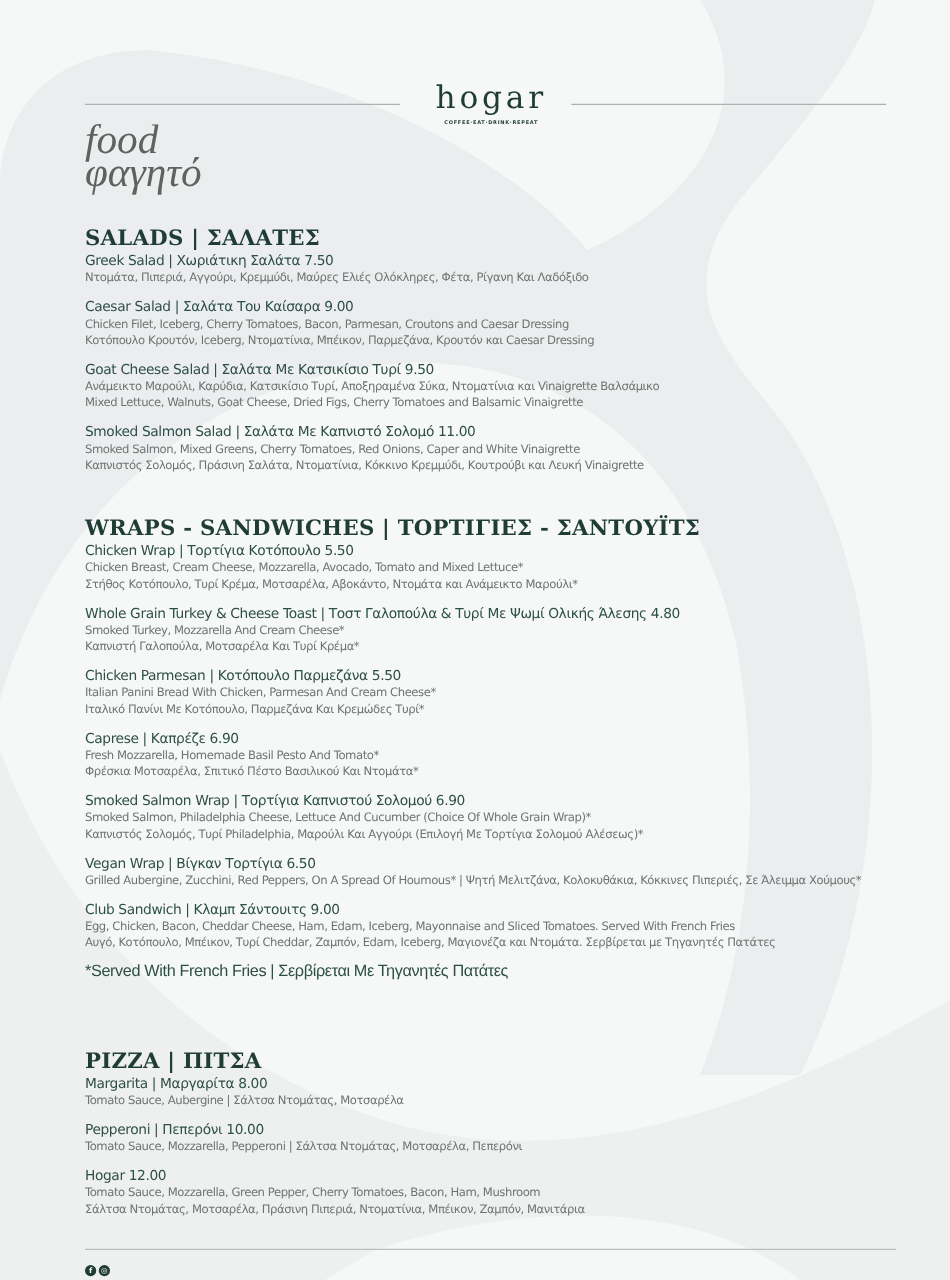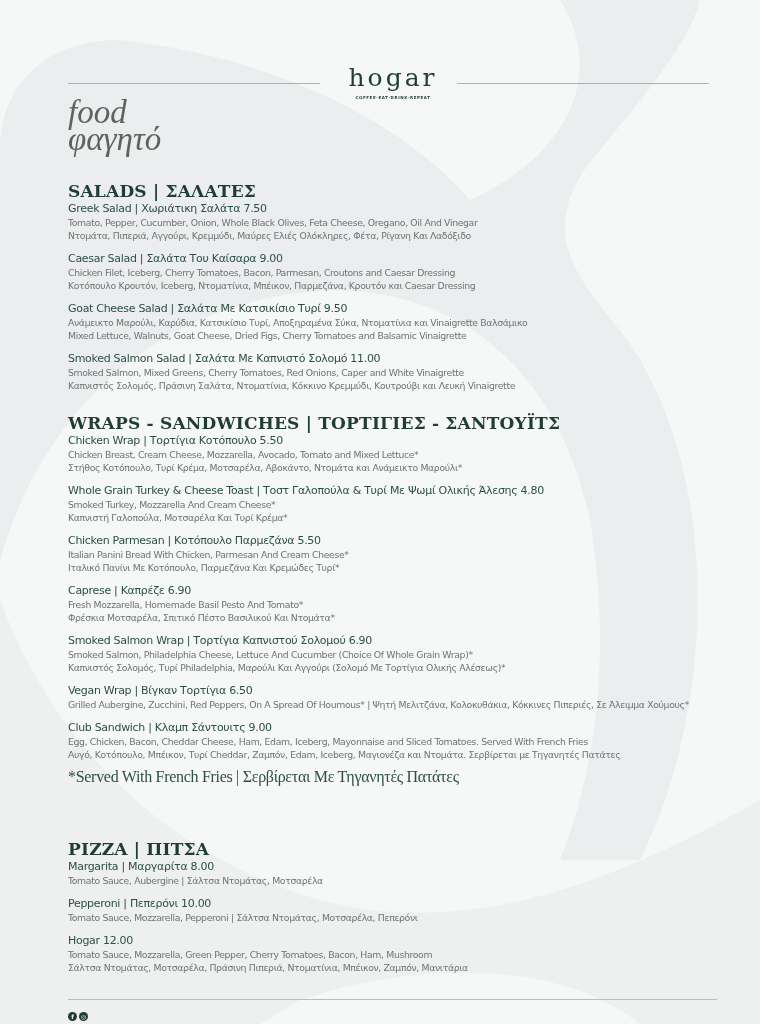--- a/index.html
+++ b/index.html
@@ -34,21 +34,21 @@
     .item { margin-bottom: 9px; }
     .item-name {
       font-family: "DejaVu Sans", sans-serif; font-size: 11px; color: #2c5046;
       line-height: 15px; letter-spacing: -0.3px;
     }
     .item-desc {
       font-family: "DejaVu Sans", sans-serif; font-size: 9.3px; color: #707372;
       line-height: 13px; letter-spacing: -0.35px; white-space: nowrap;
     }
     .note {
-      font-family: Liberation Serif, serif; font-size: 16px; color: #2c5046;
+      font-family: Liberation Sans, sans-serif; font-size: 13px; color: #2c5046;
       letter-spacing: -0.3px; margin-top: 6px; line-height: 14px;
     }
 
     .footer-line { position: absolute; left: 55px; top: 962px; width: 649px; height: 1px; background: #b8bebc; }
     .footer { position: absolute; left: 55px; top: 975px; }
     .social { display: flex; gap: 2px; margin-bottom: 2px; }
     .social-icon {
       width: 9px; height: 9px; border-radius: 50%; background: #1f3d35; color: #f6f7f7;
       font-family: "DejaVu Sans", sans-serif; font-size: 6px; font-weight: bold;
       display: flex; align-items: center; justify-content: center; line-height: 1;
@@ -75,21 +75,20 @@
     <div class="title-en">food</div>
     <div class="title-gr">φαγητό</div>
   </div>
 
   <div class="content">
 
     <div class="section" style="height:222px;">
       <div class="section-title">SALADS | ΣΑΛΑΤΕΣ</div>
       <div class="item">
         <div class="item-name">Greek Salad | Χωριάτικη Σαλάτα 7.50</div>
-        <div class="item-desc">Tomato, Pepper, Cucumber, Onion, Whole Black Olives, Feta Cheese, Oregano, Oil And Vinegar</div>
         <div class="item-desc">Ντομάτα, Πιπεριά, Αγγούρι, Κρεμμύδι, Μαύρες Ελιές Ολόκληρες, Φέτα, Ρίγανη Και Λαδόξιδο</div>
       </div>
       <div class="item">
         <div class="item-name">Caesar Salad | Σαλάτα Του Καίσαρα 9.00</div>
         <div class="item-desc">Chicken Filet, Iceberg, Cherry Tomatoes, Bacon, Parmesan, Croutons and Caesar Dressing</div>
         <div class="item-desc">Κοτόπουλο Κρουτόν, Iceberg, Ντοματίνια, Μπέικον, Παρμεζάνα, Κρουτόν και Caesar Dressing</div>
       </div>
       <div class="item">
         <div class="item-name">Goat Cheese Salad | Σαλάτα Με Κατσικίσιο Τυρί 9.50</div>
         <div class="item-desc">Ανάμεικτο Μαρούλι, Καρύδια, Κατσικίσιο Τυρί, Αποξηραμένα Σύκα, Ντοματίνια και Vinaigrette Βαλσάμικο</div>
@@ -120,21 +119,21 @@
         <div class="item-desc">Ιταλικό Πανίνι Με Κοτόπουλο, Παρμεζάνα Και Κρεμώδες Τυρί*</div>
       </div>
       <div class="item">
         <div class="item-name">Caprese | Καπρέζε 6.90</div>
         <div class="item-desc">Fresh Mozzarella, Homemade Basil Pesto And Tomato*</div>
         <div class="item-desc">Φρέσκια Μοτσαρέλα, Σπιτικό Πέστο Βασιλικού Και Ντομάτα*</div>
       </div>
       <div class="item">
         <div class="item-name">Smoked Salmon Wrap | Τορτίγια Καπνιστού Σολομού 6.90</div>
         <div class="item-desc">Smoked Salmon, Philadelphia Cheese, Lettuce And Cucumber (Choice Of Whole Grain Wrap)*</div>
-        <div class="item-desc">Καπνιστός Σολομός, Τυρί Philadelphia, Μαρούλι Και Αγγούρι (Σολομό Με Τορτίγια Ολικής Αλέσεως)*</div>
+        <div class="item-desc">Καπνιστός Σολομός, Τυρί Philadelphia, Μαρούλι Και Αγγούρι (Επιλογή Με Τορτίγια Σολομού Αλέσεως)*</div>
       </div>
       <div class="item">
         <div class="item-name">Vegan Wrap | Βίγκαν Τορτίγια 6.50</div>
         <div class="item-desc">Grilled Aubergine, Zucchini, Red Peppers, On A Spread Of Houmous* | Ψητή Μελιτζάνα, Κολοκυθάκια, Κόκκινες Πιπεριές, Σε Άλειμμα Χούμους*</div>
       </div>
       <div class="item">
         <div class="item-name">Club Sandwich | Κλαμπ Σάντουιτς 9.00</div>
         <div class="item-desc">Egg, Chicken, Bacon, Cheddar Cheese, Ham, Edam, Iceberg, Mayonnaise and Sliced Tomatoes. Served With French Fries</div>
         <div class="item-desc">Αυγό, Κοτόπουλο, Μπέικον, Τυρί Cheddar, Ζαμπόν, Edam, Iceberg, Μαγιονέζα και Ντομάτα. Σερβίρεται με Τηγανητές Πατάτες</div>
       </div>

